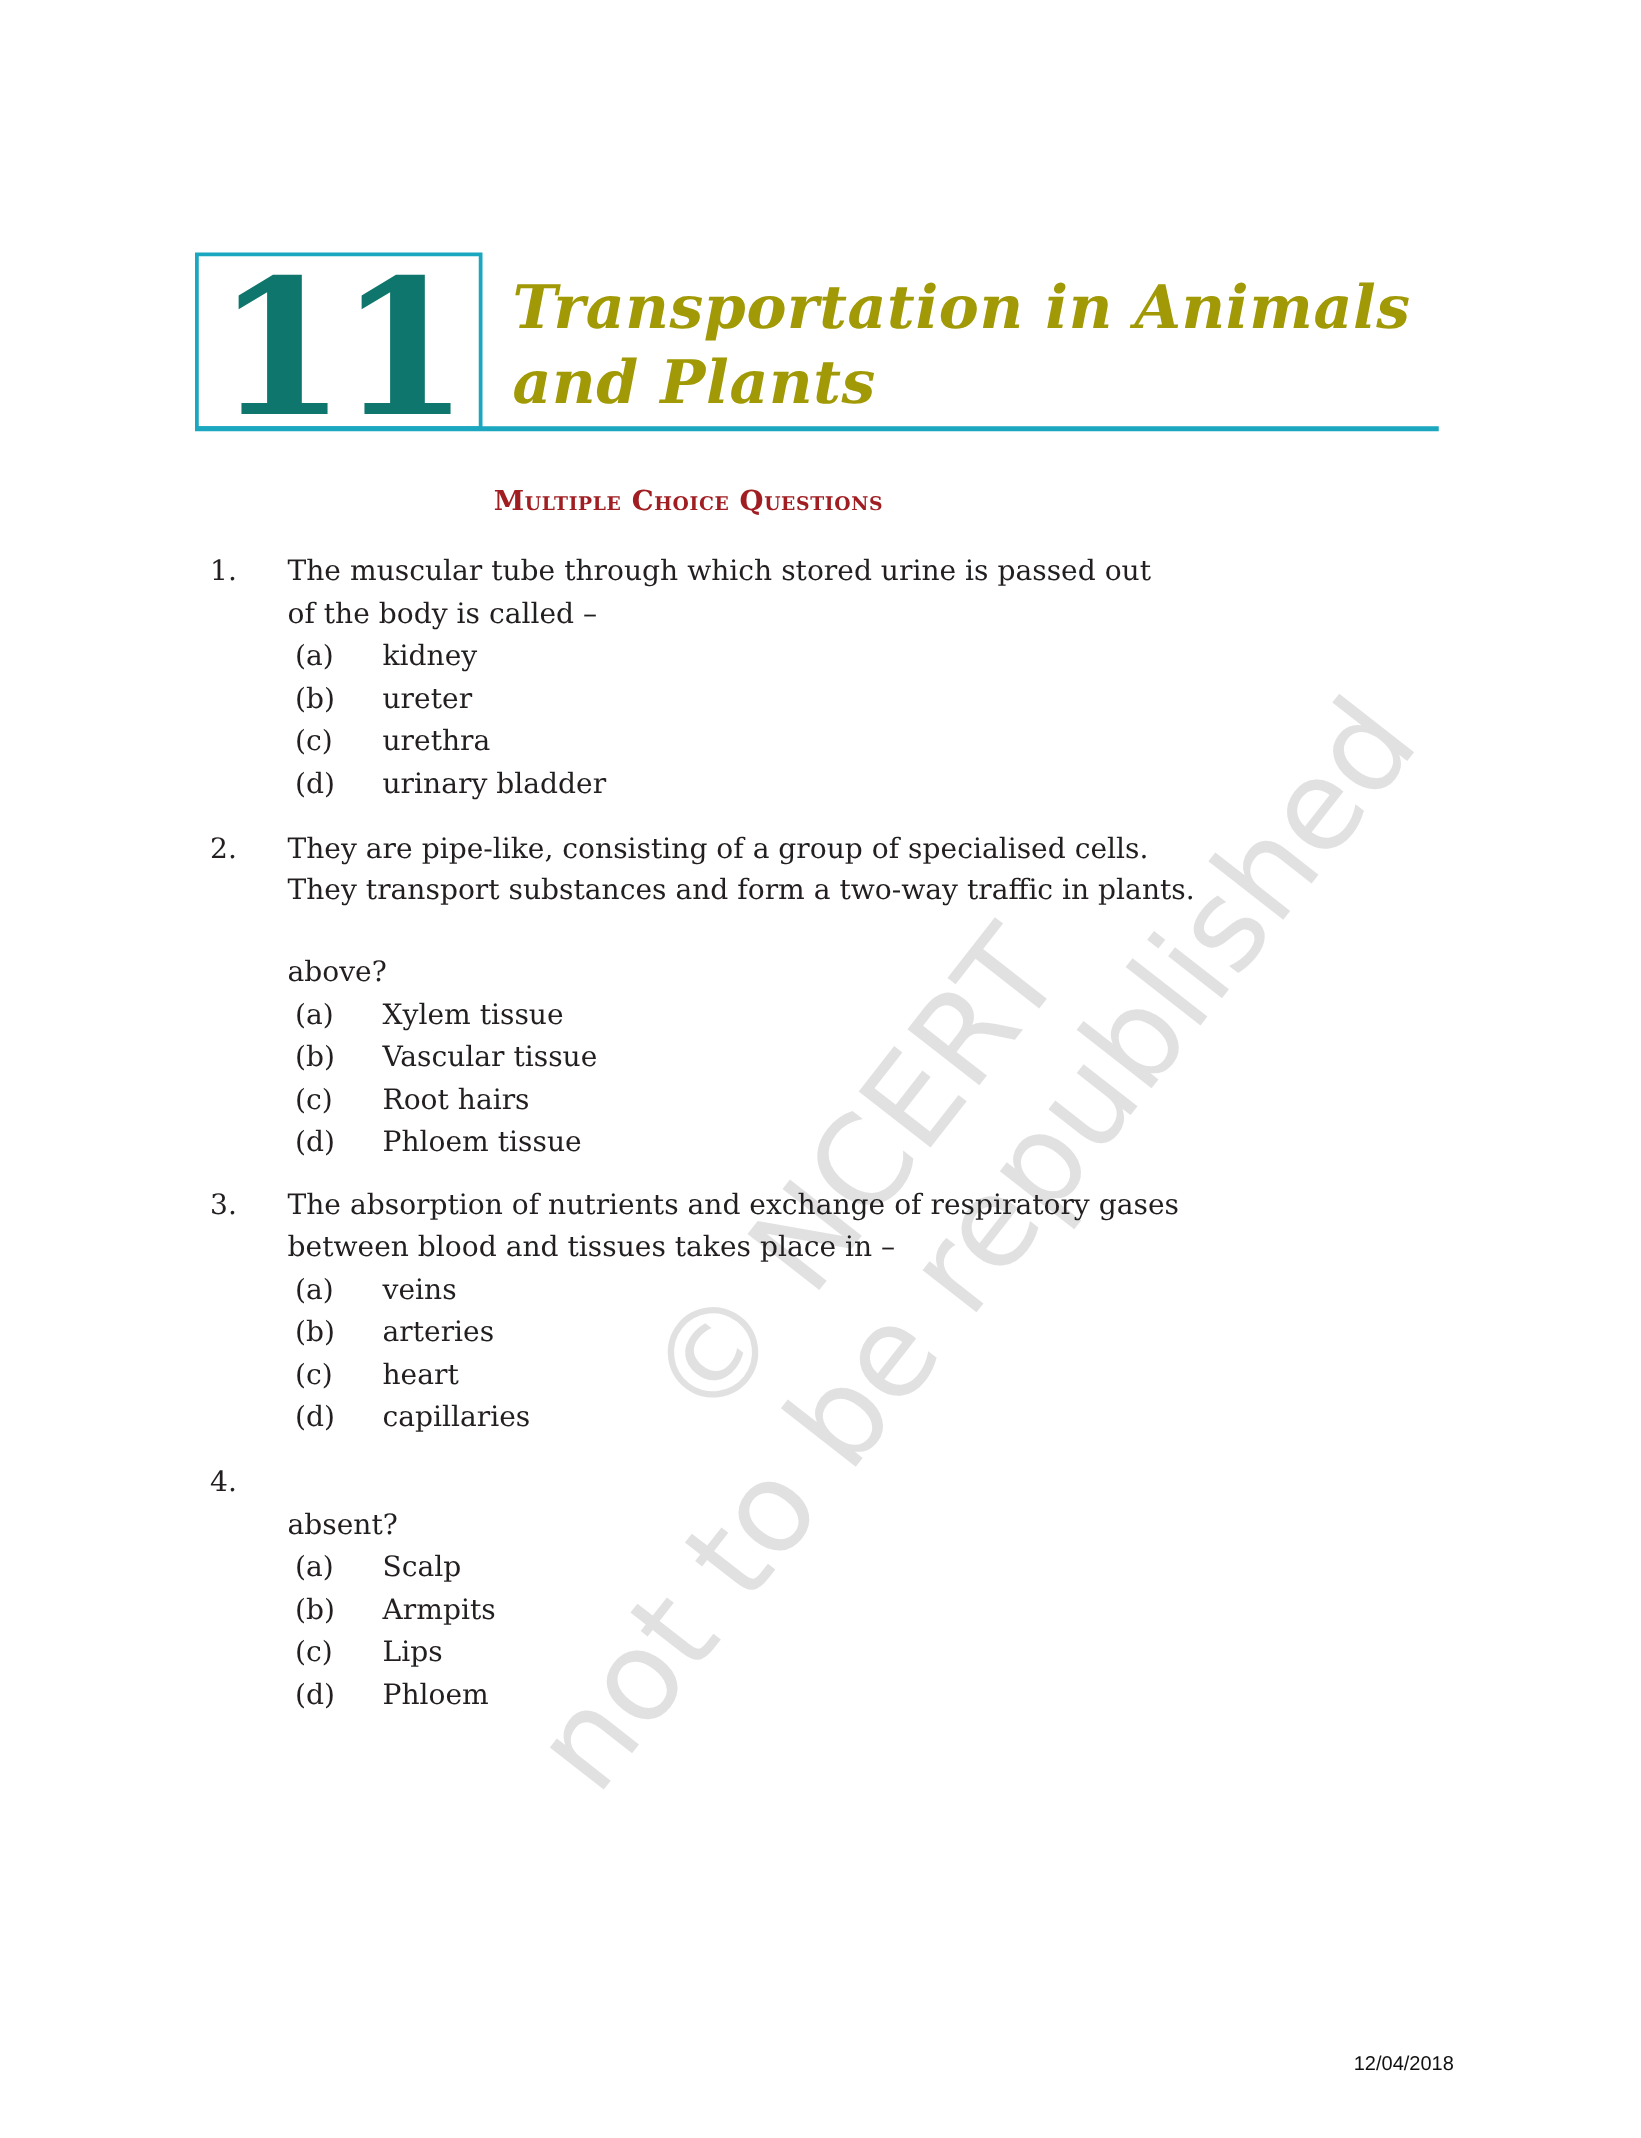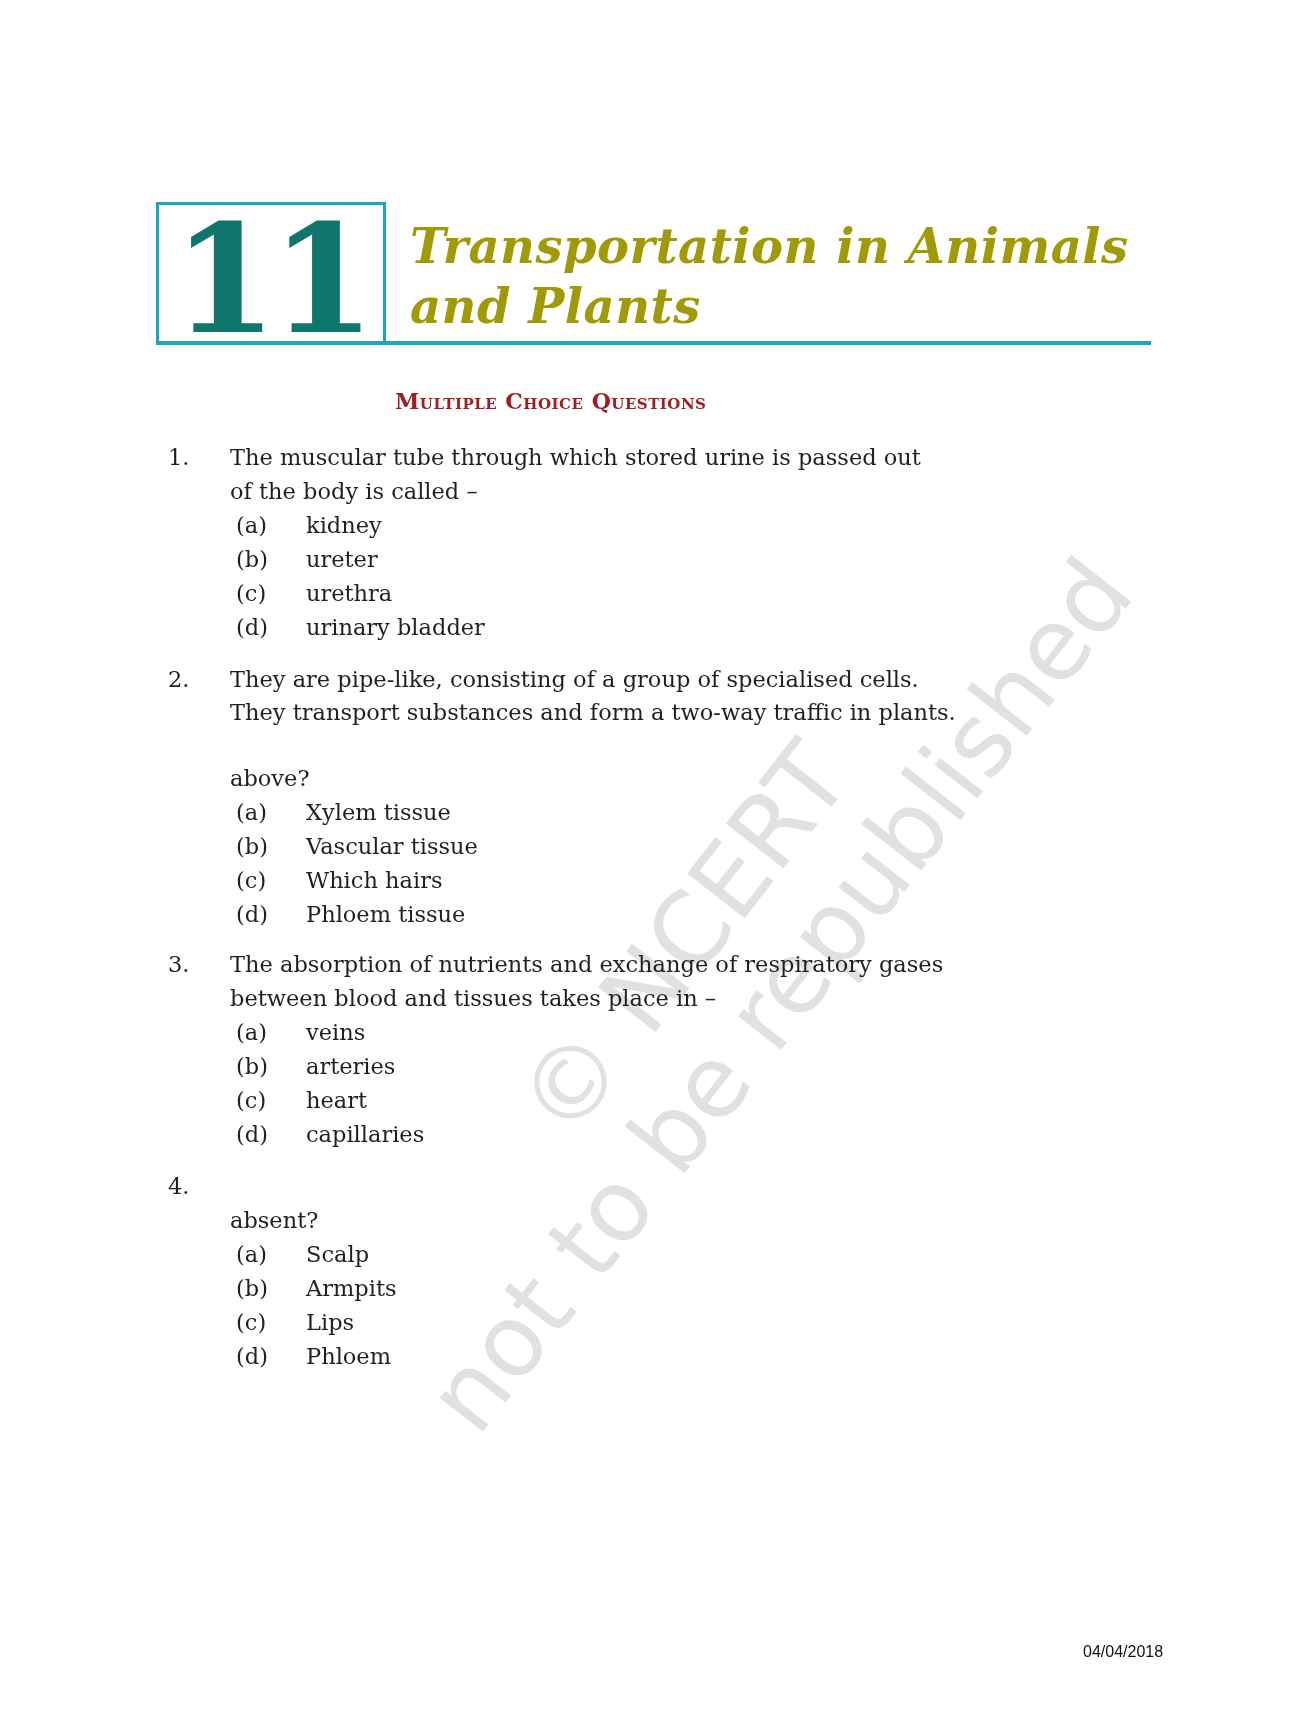--- a/index.html
+++ b/index.html
@@ -74,21 +74,21 @@
   <div class="opt" style="top:133px;">
       <span class="opt-label">(a)</span>
       <span class="opt-text">Xylem tissue</span>
     </div>
   <div class="opt" style="top:167px;">
       <span class="opt-label">(b)</span>
       <span class="opt-text">Vascular tissue</span>
     </div>
   <div class="opt" style="top:201px;">
       <span class="opt-label">(c)</span>
-      <span class="opt-text">Which hairs</span>
+      <span class="opt-text">Root hairs</span>
     </div>
   <div class="opt" style="top:235px;">
       <span class="opt-label">(d)</span>
       <span class="opt-text">Phloem tissue</span>
     </div>
 </div>
 
 <div class="question" style="top:947px;height:205px;">
   <span class="q-num">3.</span>
   <div class="q-text justify" style="top:0;">The absorption of nutrients and exchange of respiratory gases</div>
@@ -125,13 +125,13 @@
   <div class="opt" style="top:136px;">
       <span class="opt-label">(c)</span>
       <span class="opt-text">Lips</span>
     </div>
   <div class="opt" style="top:170px;">
       <span class="opt-label">(d)</span>
       <span class="opt-text">Phloem</span>
     </div>
 </div>
 
-<div class="footer-date">04/04/2018</div>
+<div class="footer-date">12/04/2018</div>
 
 </body></html>

